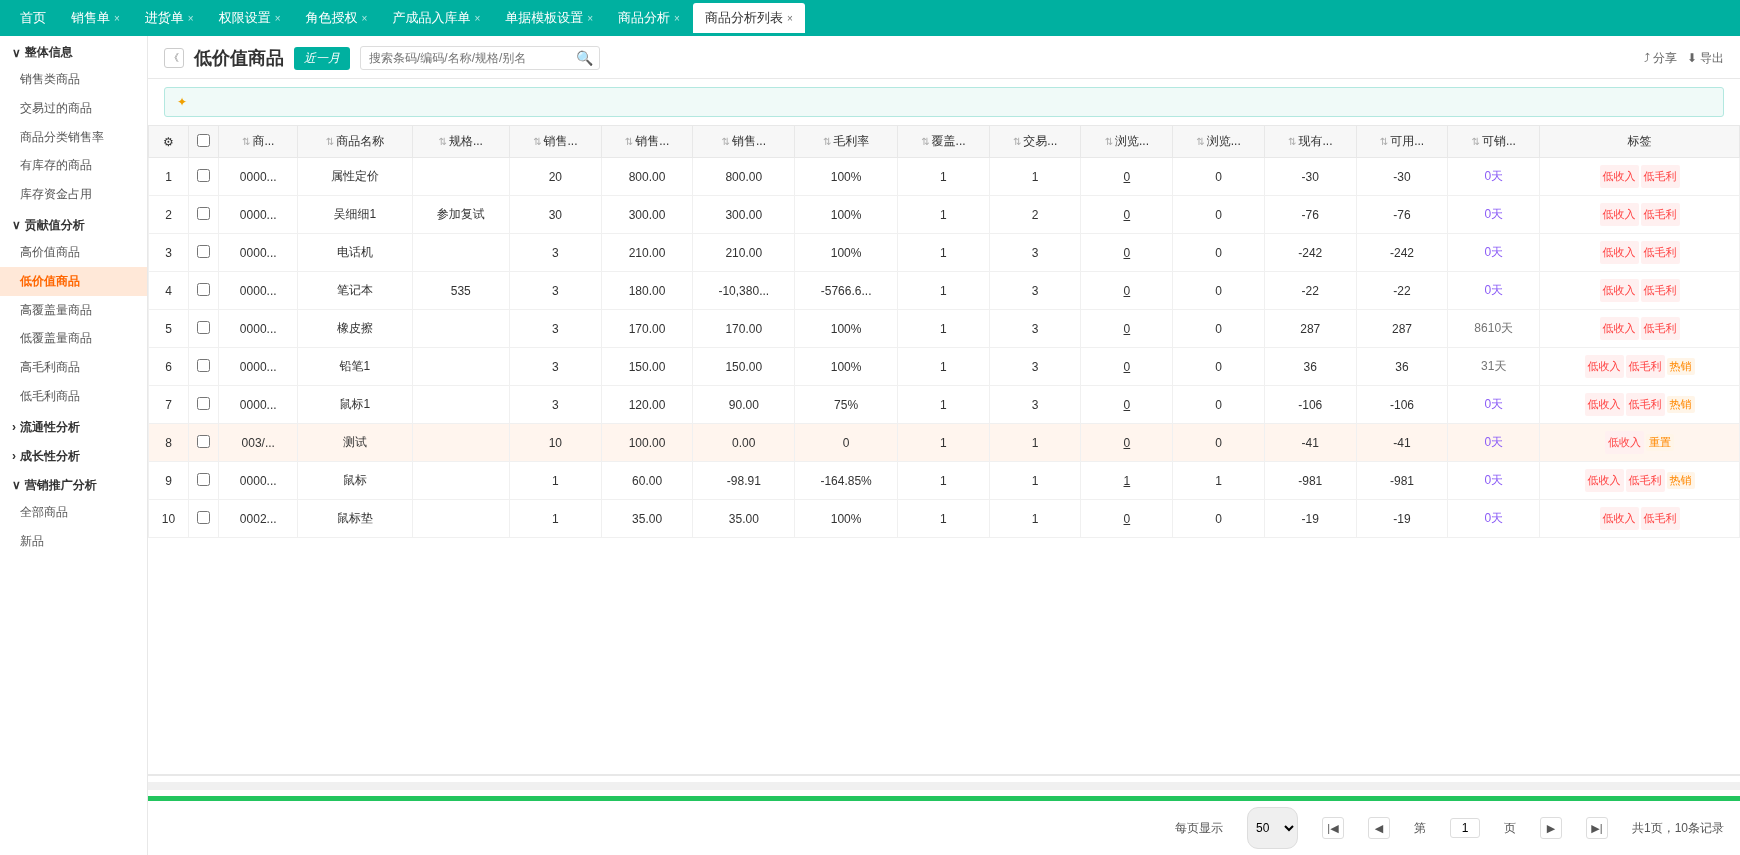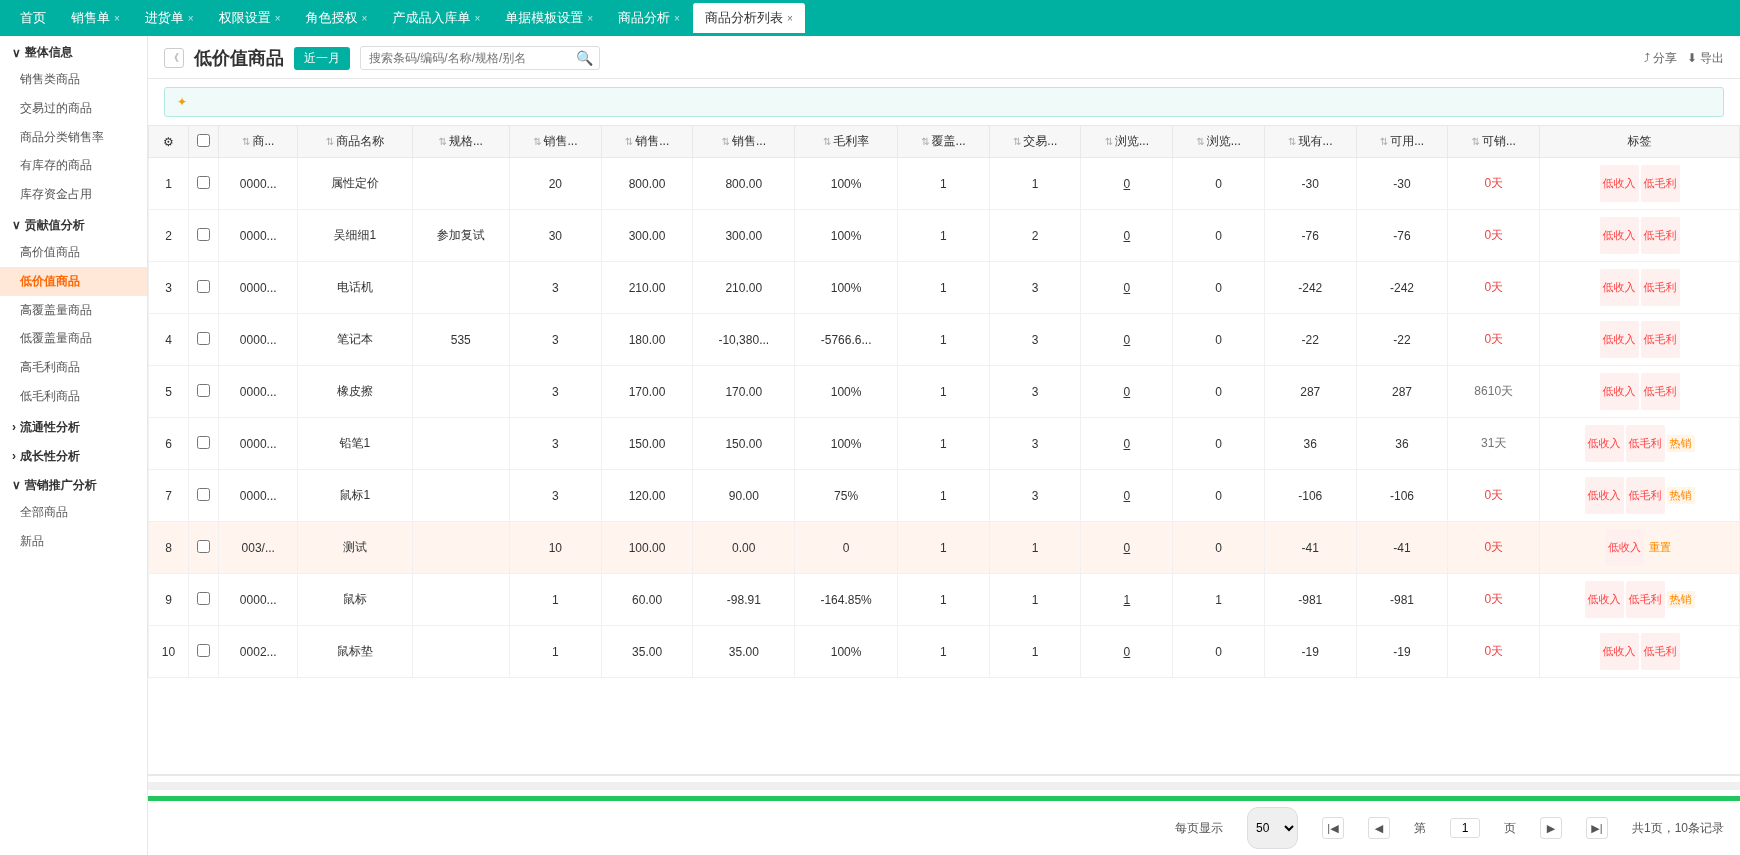--- a/index.html
+++ b/index.html
@@ -81,20 +81,21 @@
       color: #333;
     }
     .period-btn {
       background: #00b0a0;
       color: #fff;
       border: none;
       border-radius: 3px;
       padding: 3px 10px;
       font-size: 12px;
       cursor: pointer;
+      font-style: italic;
     }
     .search-box {
       border: 1px solid #ddd;
       border-radius: 3px;
       padding: 4px 28px 4px 8px;
       font-size: 12px;
       width: 240px;
       color: #999;
       position: relative;
     }
@@ -179,23 +180,23 @@
     }
     thead tr th .sort-icon { color: #aaa; font-size: 10px; margin-right: 2px; }
     tbody tr td {
       border: 1px solid #f0f0f0;
       padding: 6px 6px;
       text-align: center;
       color: #333;
       white-space: nowrap;
     }
     tbody tr.highlight-row td { background: #fff5ee; }
-    .tag-red { color: #ff4444; font-size: 11px; background: #fff0f0; border-radius: 2px; padding: 11px 3px; margin: 1px; display: inline-block; }
+    .tag-red { color: #ff4444; font-size: 11px; background: #fff0f0; border-radius: 2px; padding: 4px 3px; margin: 1px; display: inline-block; }
     .tag-orange { color: #ff8800; font-size: 11px; background: #fff5e8; border-radius: 2px; padding: 1px 3px; margin: 1px; display: inline-block; }
-    .day-zero { color: #ef4444; }
+    .day-zero { color: #8b5cf6; }
     .day-normal { color: #737373; }
     .underline { text-decoration: underline; cursor: pointer; }
 
     
     .table-footer {
       border-top: 2px solid #e8e8e8;
       padding: 6px 0px;
       background: #fff;
     }
 

